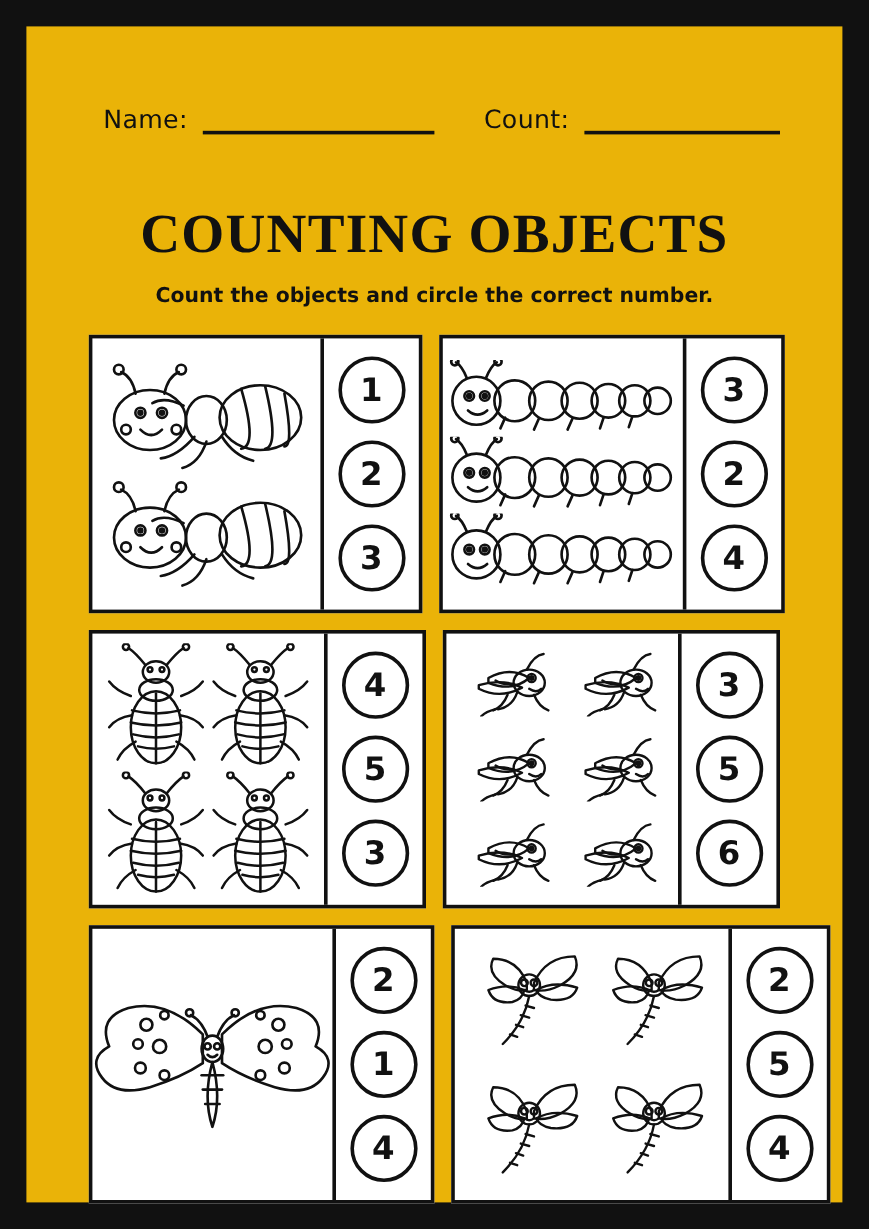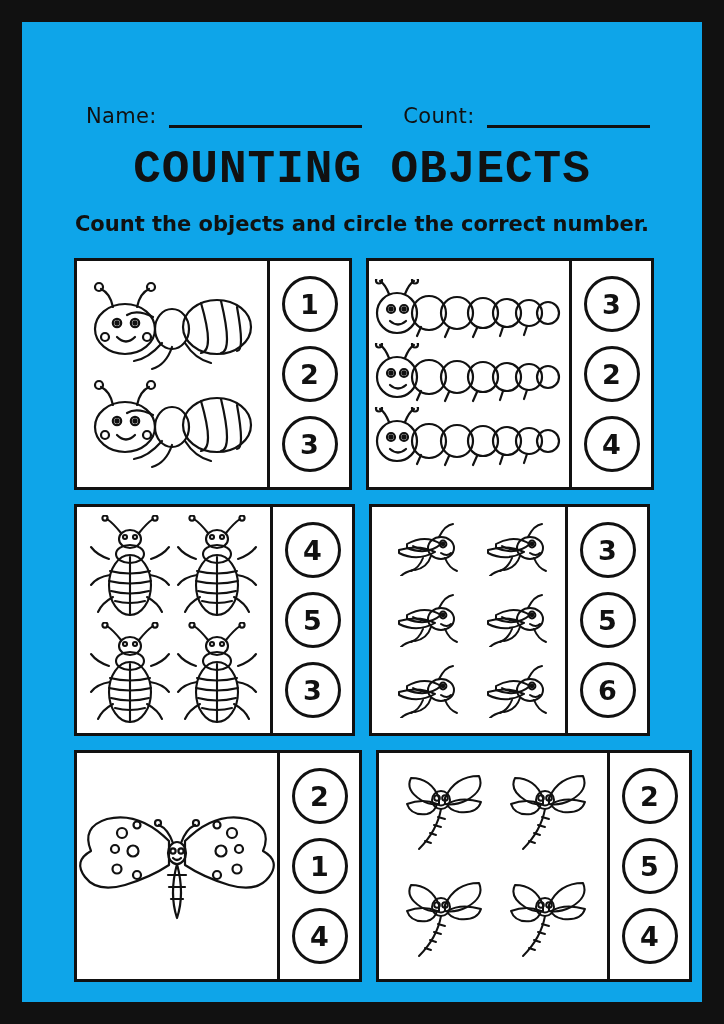--- a/index.html
+++ b/index.html
@@ -18,23 +18,23 @@
     width: 724px;
     height: 1024px;
     background: #111111;
     box-sizing: border-box;
     padding: 22px 22px;
   }
   .sheet {
     position: relative;
     width: 680px;
     height: 980px;
-    background: #0ea5e9;
+    background: #eab308;
     box-sizing: border-box;
-    padding: 60px 52px 30px 52px;
+    padding: 44px 52px 30px 52px;
   }
 
   
   .namerow {
     display: flex;
     align-items: flex-end;
     justify-content: flex-start;
     gap: 12px;
     font-size: 21px;
     color: #111;
@@ -51,26 +51,26 @@
   .fill-name { width: 196px; }
   .fill-date { width: 166px; }
   .namerow .spacer { width: 18px; display:inline-block; }
 
   .title {
     text-align: center;
     font-size: 46px;
     letter-spacing: 1px;
     font-weight: 700;
     color: #111;
-    margin-top: 16px;
-    font-family: Liberation Mono, monospace;
+    margin-top: 56px;
+    font-family: Liberation Serif, serif;
   }
   .subtitle {
     text-align: center;
-    font-size: 21px;
+    font-size: 17px;
     color: #111;
     margin-top: 16px;
     font-weight: 600;
   }
 
   
   .grid {
     margin-top: 22px;
     display: flex;
     flex-direction: column;

